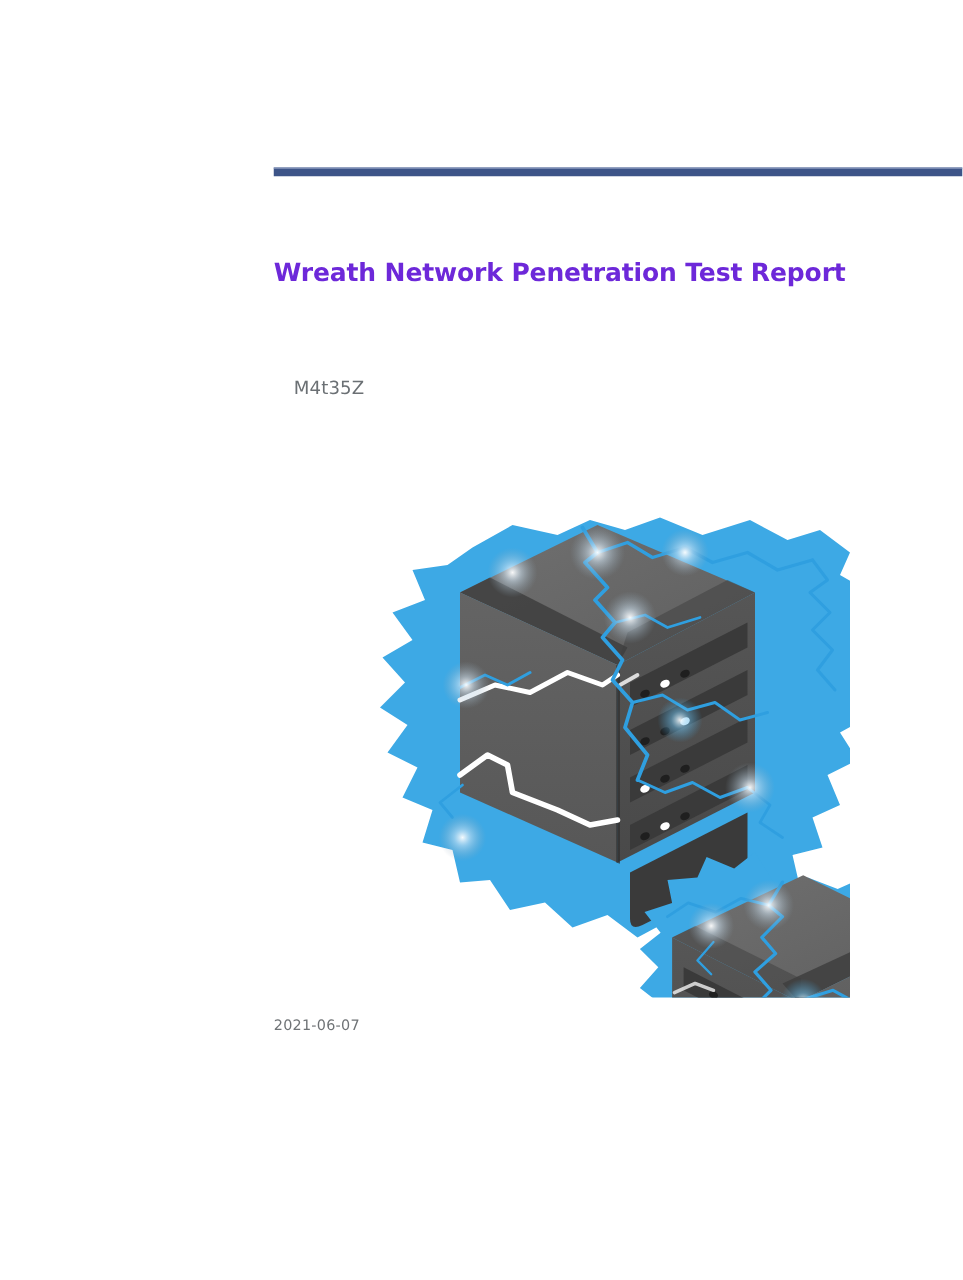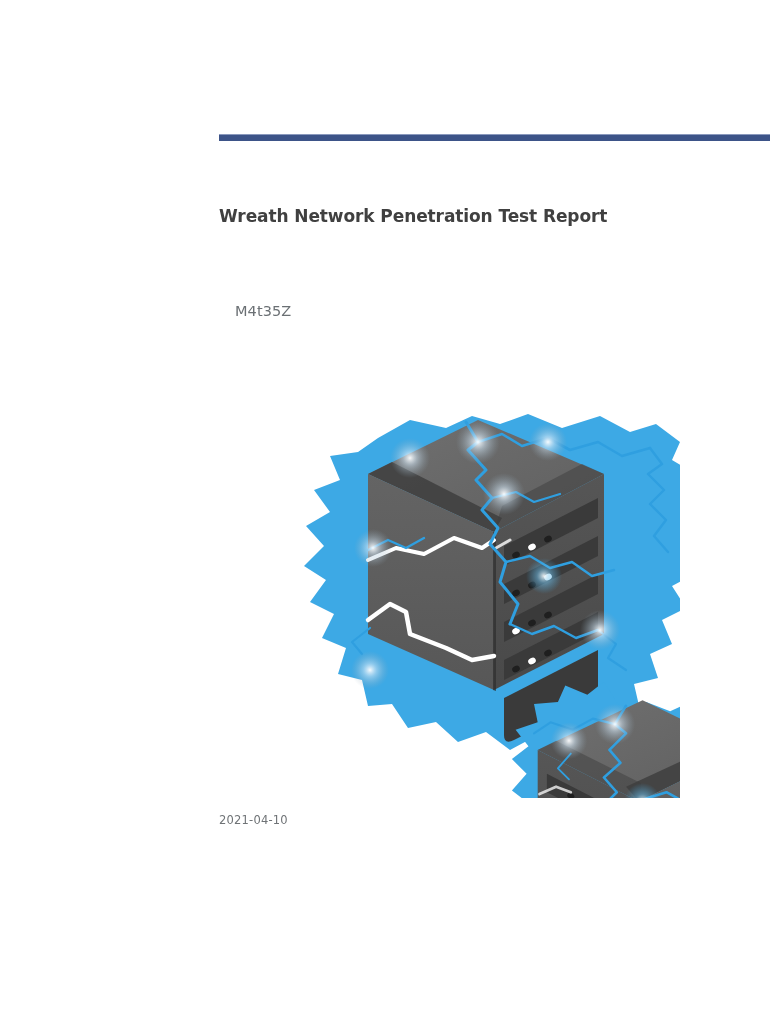--- a/index.html
+++ b/index.html
@@ -36,24 +36,24 @@
 
   
   .title-block {
     position: absolute;
     left: 219px;
     top: 206px;
     width: 470px;
   }
   .doc-title {
     margin: 0;
-    font-size: 17px;
+    font-size: 20px;
     line-height: 1.28;
     font-weight: bold;
-    color: #404040;
+    color: #6d28d9;
     letter-spacing: -0.1px;
     font-family: "DejaVu Sans", "Liberation Sans", sans-serif;
   }
   .doc-subtitle {
     margin: 0;
     position: absolute;
     left: 16px;
     top: 97px;
     font-size: 14.5px;
     font-weight: normal;
@@ -288,15 +288,15 @@
             <circle cx="320" cy="292" r="21" fill="url(#sparkBlue)"></circle>
             <circle cx="396" cy="300" r="19" fill="url(#spark)"></circle>
             <circle cx="424" cy="344" r="18" fill="url(#spark)"></circle>
             <circle cx="206" cy="300" r="16" fill="url(#spark)"></circle>
           </g>
         </g>
       </g>
     </svg>
   </div>
 
-  <div class="doc-date">2021-04-10</div>
+  <div class="doc-date">2021-06-07</div>
 
 </div>
 
 </body></html>

